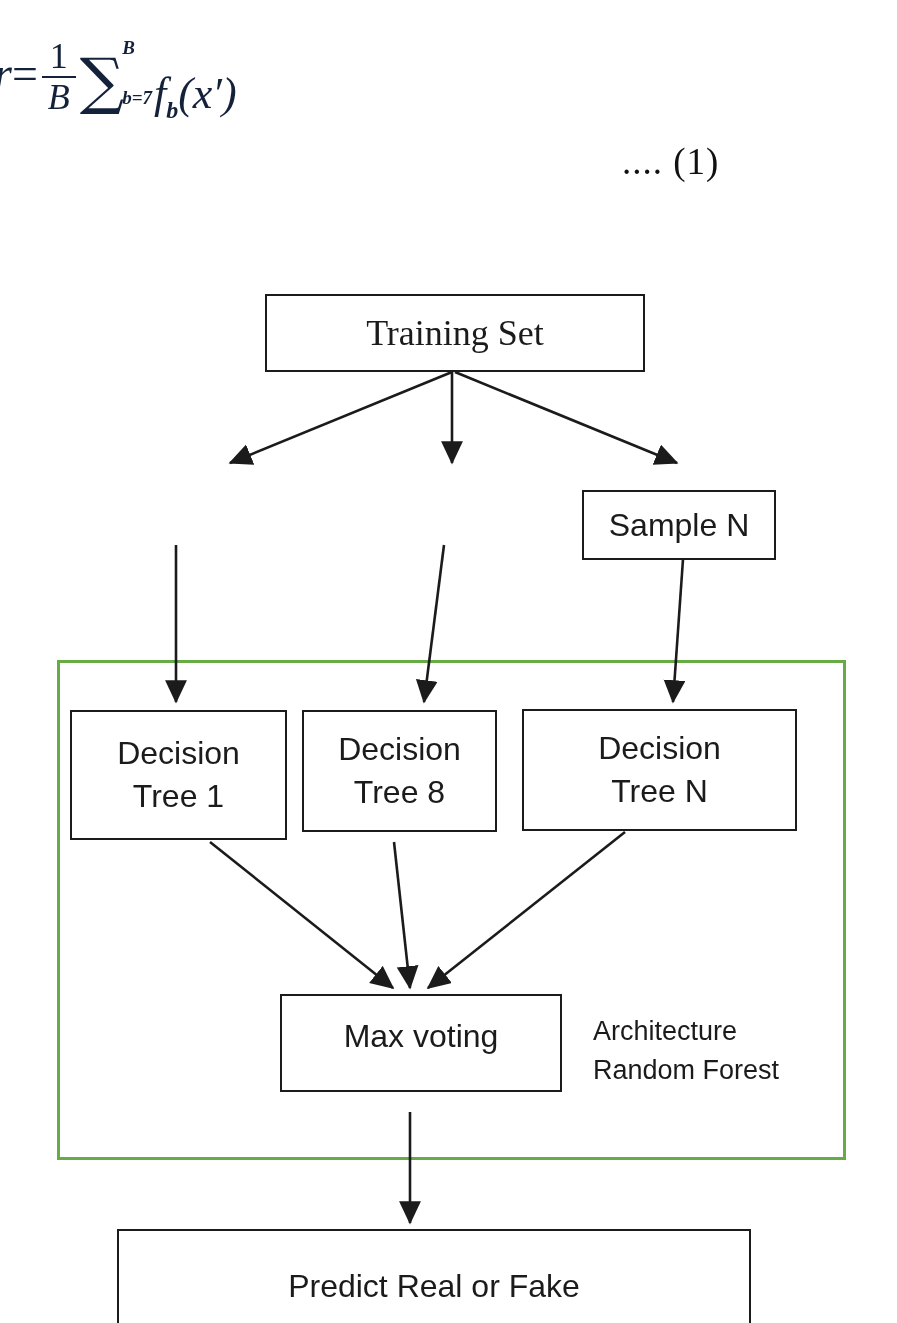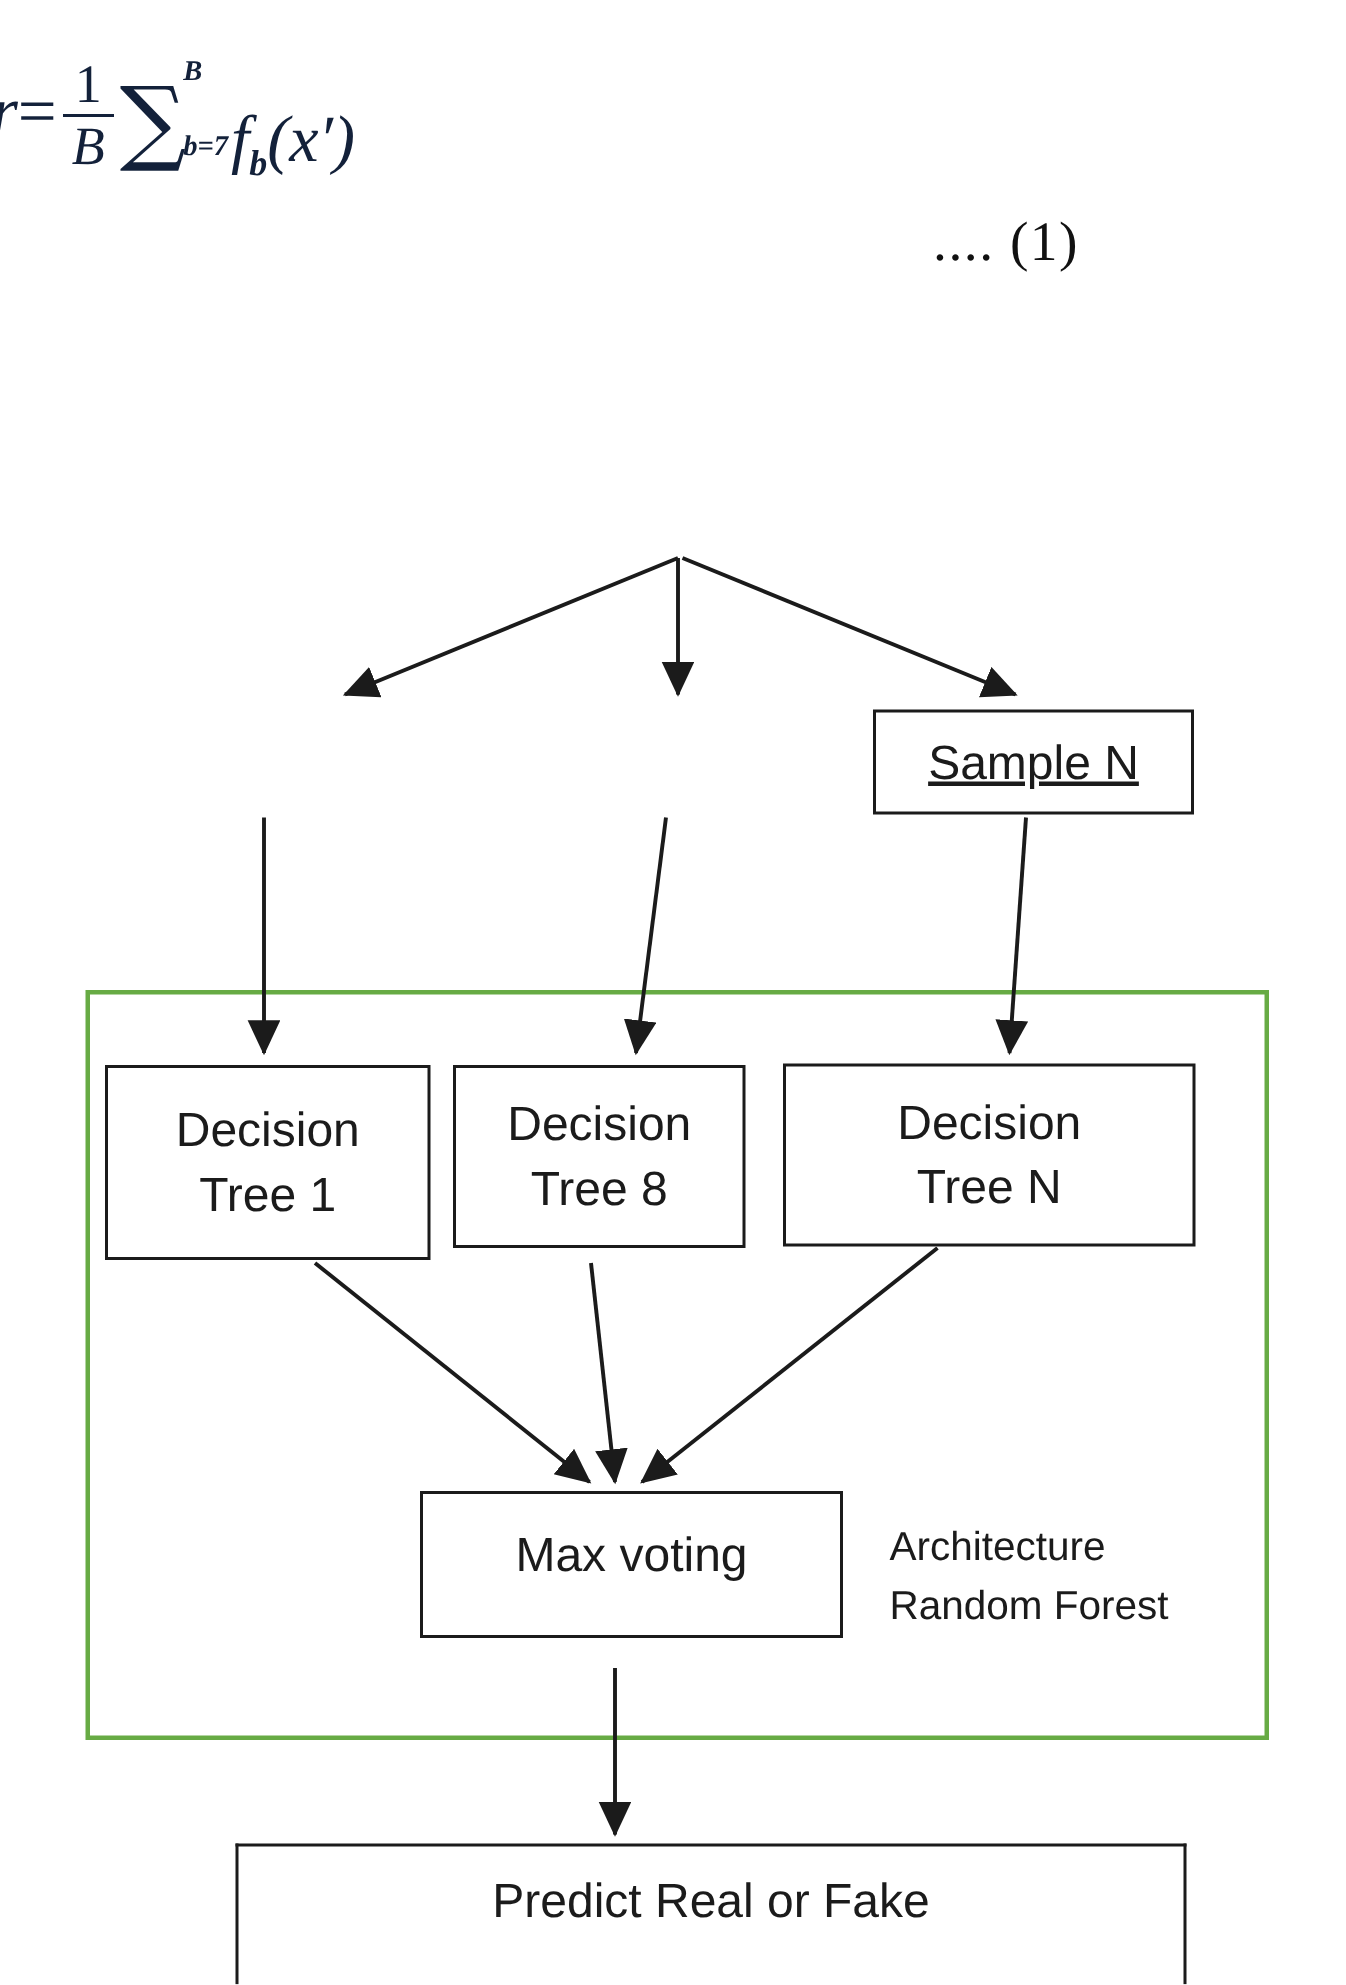--- a/index.html
+++ b/index.html
@@ -204,22 +204,25 @@
       <line x1="444" y1="545" x2="424" y2="702" stroke="#1b1b1b" stroke-width="2.6" marker-end="url(#arrow)"></line>
       <line x1="684" y1="545" x2="673" y2="702" stroke="#1b1b1b" stroke-width="2.6" marker-end="url(#arrow)"></line>
 
       <line x1="210" y1="842" x2="393" y2="988" stroke="#1b1b1b" stroke-width="2.6" marker-end="url(#arrow)"></line>
       <line x1="394" y1="842" x2="410" y2="988" stroke="#1b1b1b" stroke-width="2.6" marker-end="url(#arrow)"></line>
       <line x1="625" y1="832" x2="428" y2="988" stroke="#1b1b1b" stroke-width="2.6" marker-end="url(#arrow)"></line>
 
       <line x1="410" y1="1112" x2="410" y2="1223" stroke="#1b1b1b" stroke-width="2.6" marker-end="url(#arrow)"></line>
     </svg>
 
-
-    <div class="node sans" style="left:582px; top:473px; width:214px; height:70px;text-decoration:underline;">
+    <div class="node serif" style="left:265px; top:294px; width:380px; height:78px;">
+      <span class="label">Training Set</span>
+    </div>
+
+    <div class="node sans" style="left:582px; top:490px; width:194px; height:70px;">
       <span class="label">Sample N</span>
     </div>
 
     <div class="node sans two-line" style="left:70px; top:710px; width:217px; height:130px; flex-direction:column;">
       <span class="label">Decision</span>
       <span class="label">Tree 1</span>
     </div>
     <div class="node sans two-line" style="left:302px; top:710px; width:195px; height:122px; flex-direction:column;">
       <span class="label">Decision</span>
       <span class="label">Tree 8</span>
@@ -231,18 +234,18 @@
 
     <div class="node sans" style="left:280px; top:994px; width:282px; height:98px; align-items:flex-start; padding-top:22px;">
       <span class="label">Max voting</span>
     </div>
 
     <div class="group-note" style="left:593px; top:1012px;">
       <div>Architecture</div>
       <div>Random Forest</div>
     </div>
 
-    <div class="node sans" style="left:117px; top:1229px; width:634px; height:94px; border-bottom:none; align-items:flex-start; padding-top:18px;margin-left:40px;">
+    <div class="node sans" style="left:117px; top:1229px; width:634px; height:94px; border-bottom:none; align-items:center; padding-top:18px;">
       <span class="label">Predict Real or Fake</span>
     </div>
 
   </div>
 </div>
 
 </body></html>

